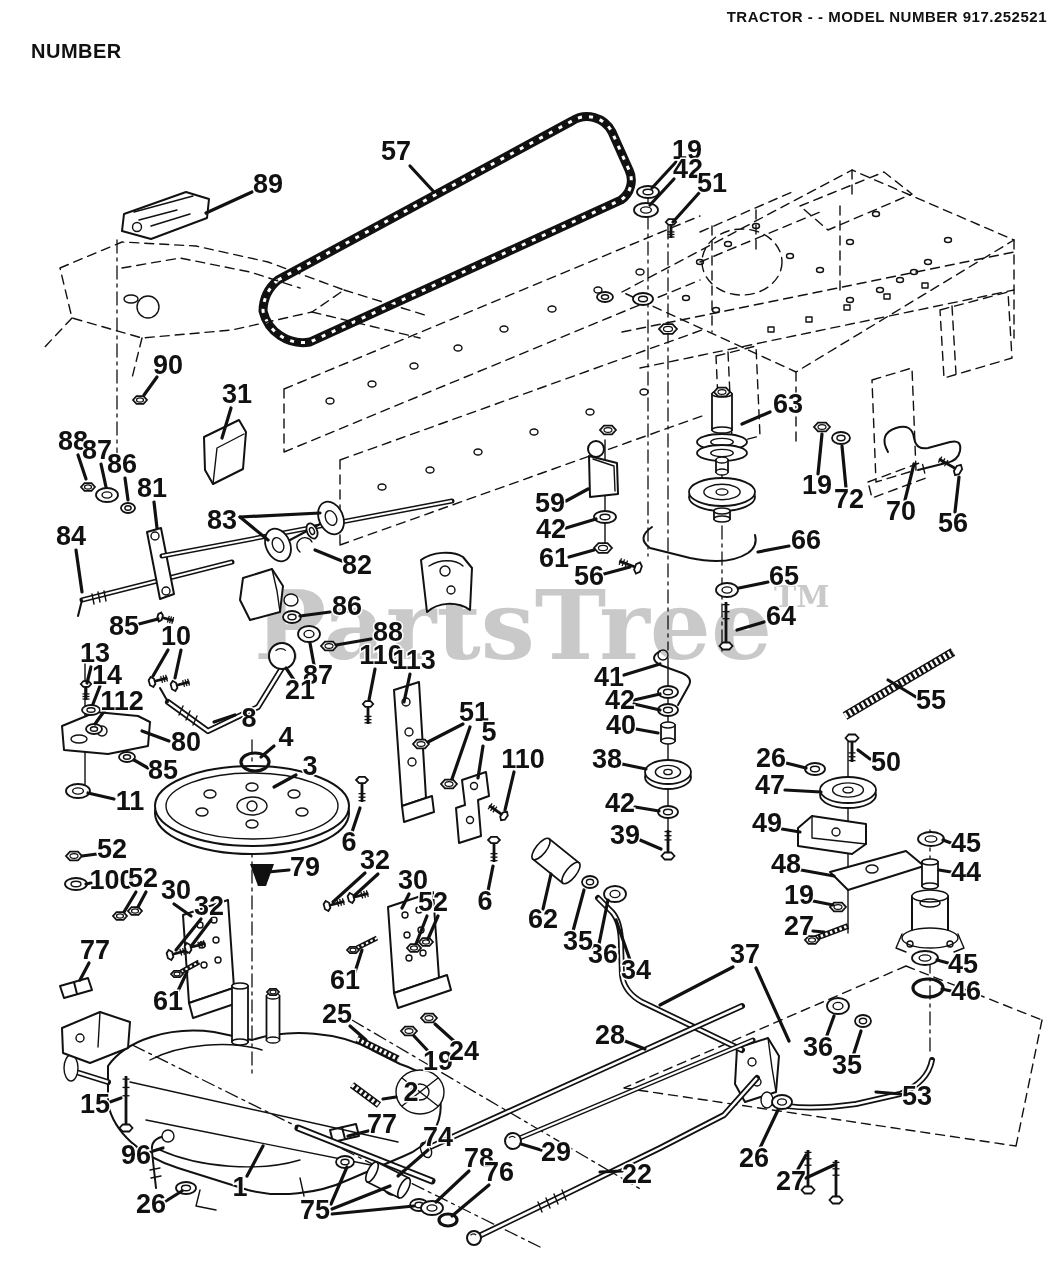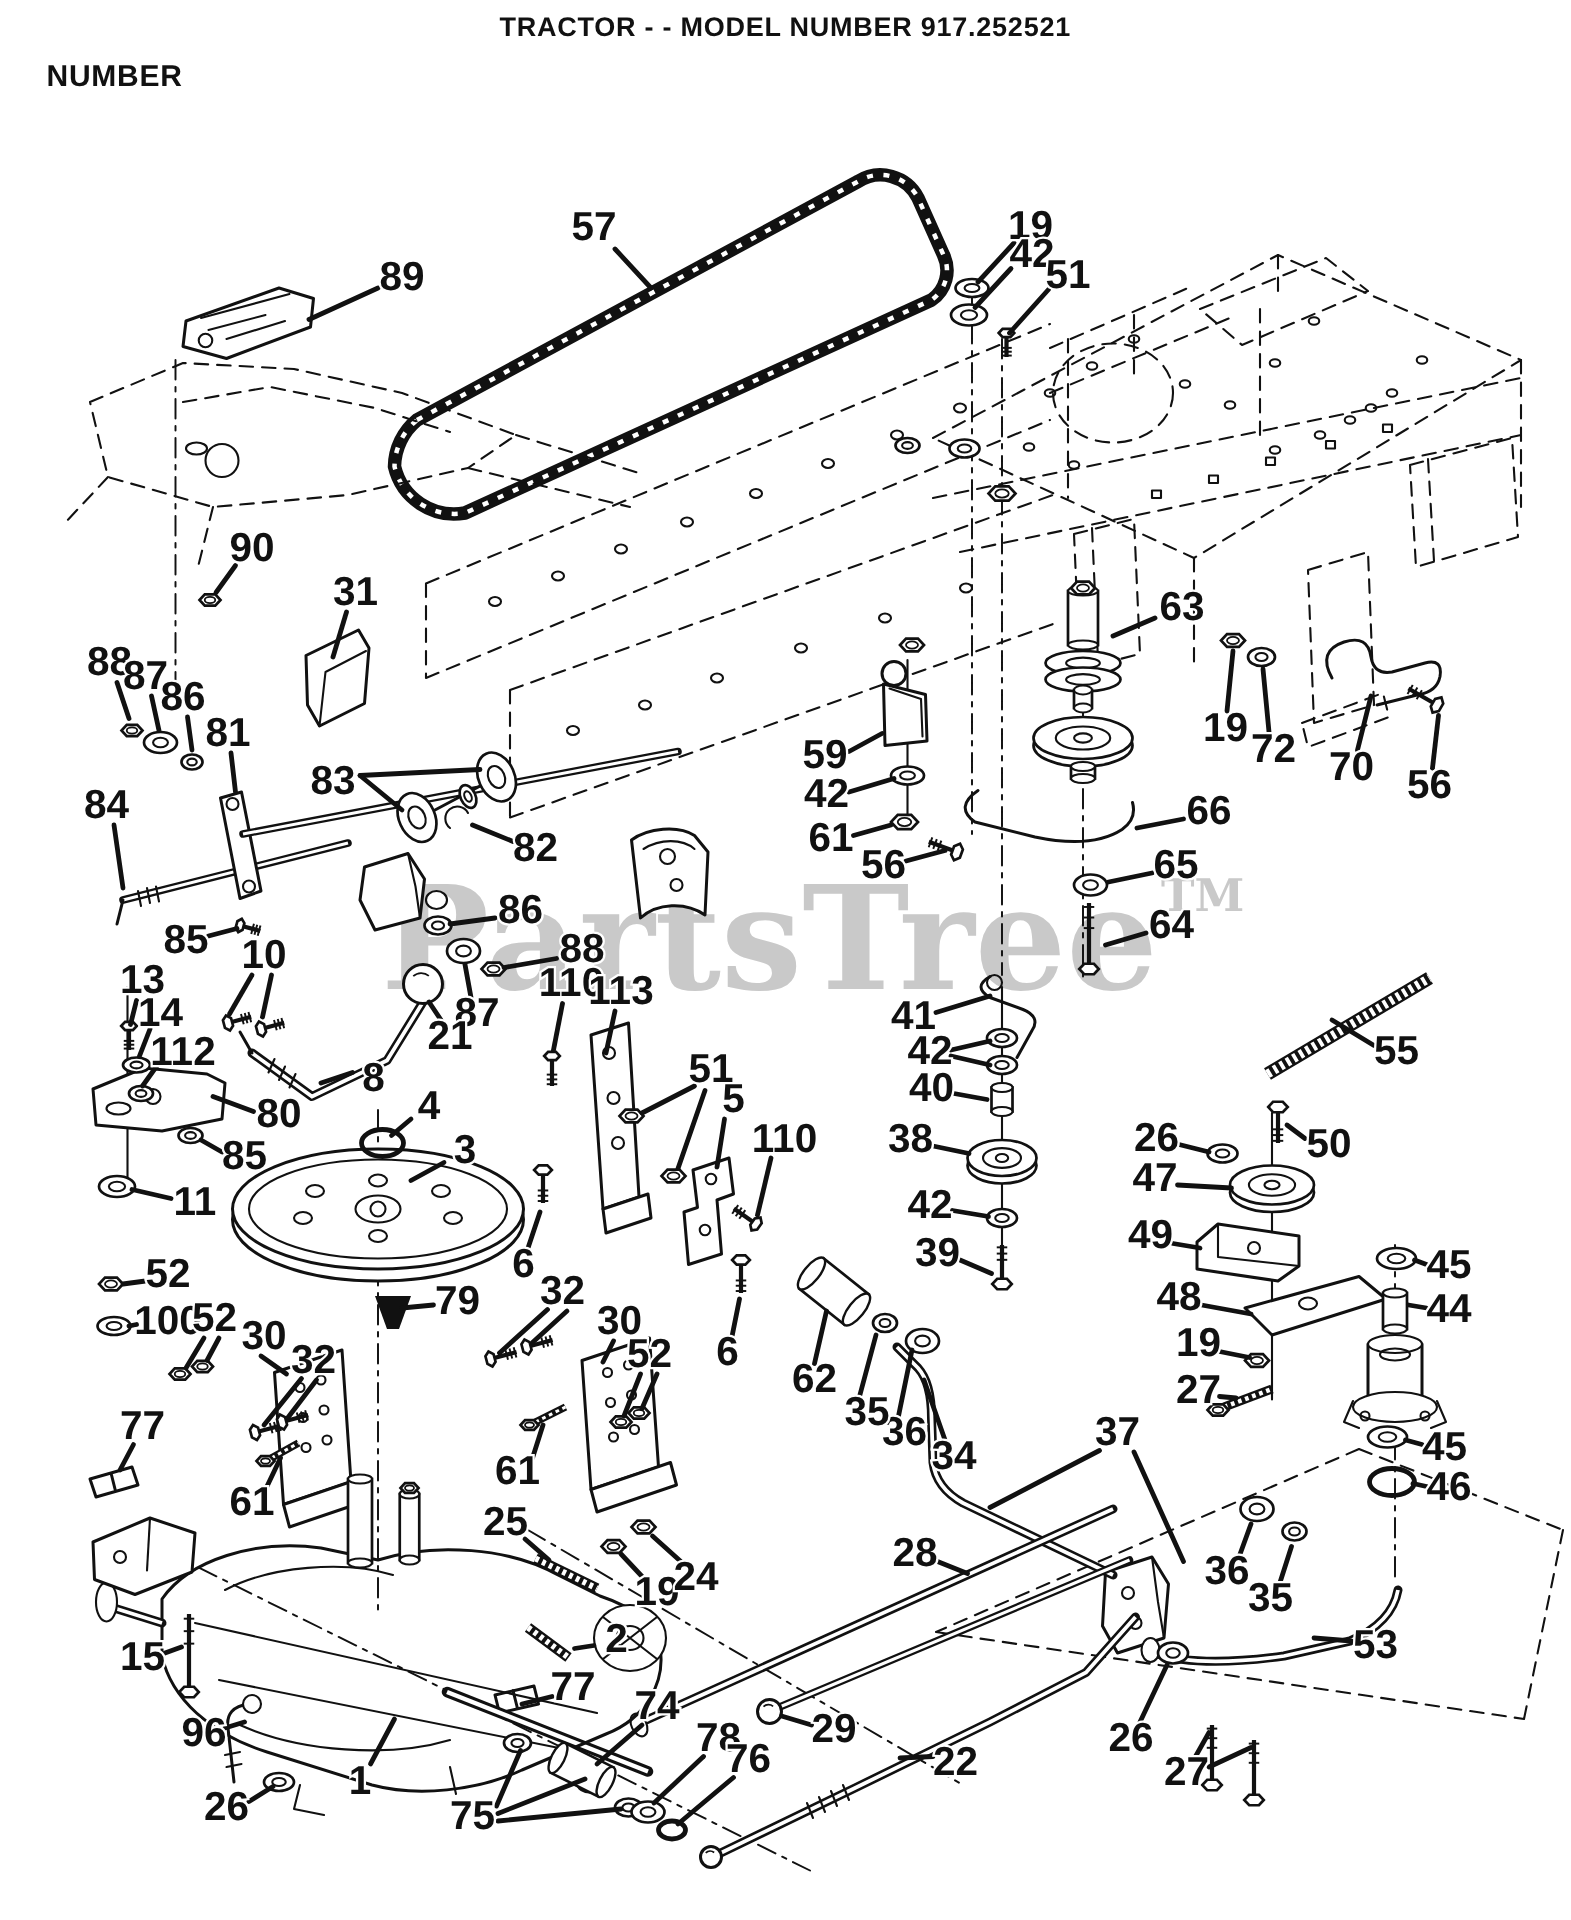--- a/index.html
+++ b/index.html
@@ -1,19 +1,19 @@
 <!DOCTYPE html>
 <html><head>
 <meta charset="utf-8">
 <style>
   html,body{margin:0;padding:0;background:#ffffff;}
   .stage{position:relative;width:1047px;height:1280px;background:#fff;overflow:hidden;
          font-family:"Liberation Sans",sans-serif;color:#111;}
-  .title{position:absolute;top:8px;left:0;right:0;text-align:center;
-         font-size:18px;font-weight:bold;letter-spacing:.5px;z-index:3;}
+  .title{position:absolute;top:8px;left:0;right:0;text-align:right;
+         font-size:15px;font-weight:bold;letter-spacing:.5px;z-index:3;}
   .section{position:absolute;top:40px;left:31px;font-size:20px;font-weight:bold;
          letter-spacing:.5px;z-index:3;}
   .watermark{position:absolute;left:254px;top:578px;z-index:0;white-space:nowrap;
          font-family:"DejaVu Serif",serif;font-weight:bold;font-size:96px;line-height:1;
          color:#c9c9c9;user-select:none;}
   .watermark .tm{font-size:30px;position:relative;top:-52px;left:2px;}
   svg.diag{position:absolute;left:0;top:0;z-index:1;}
   
   .ln{fill:none;stroke:#111;stroke-width:2;stroke-linecap:round;stroke-linejoin:round;}
   .th{stroke-width:1.4;}

